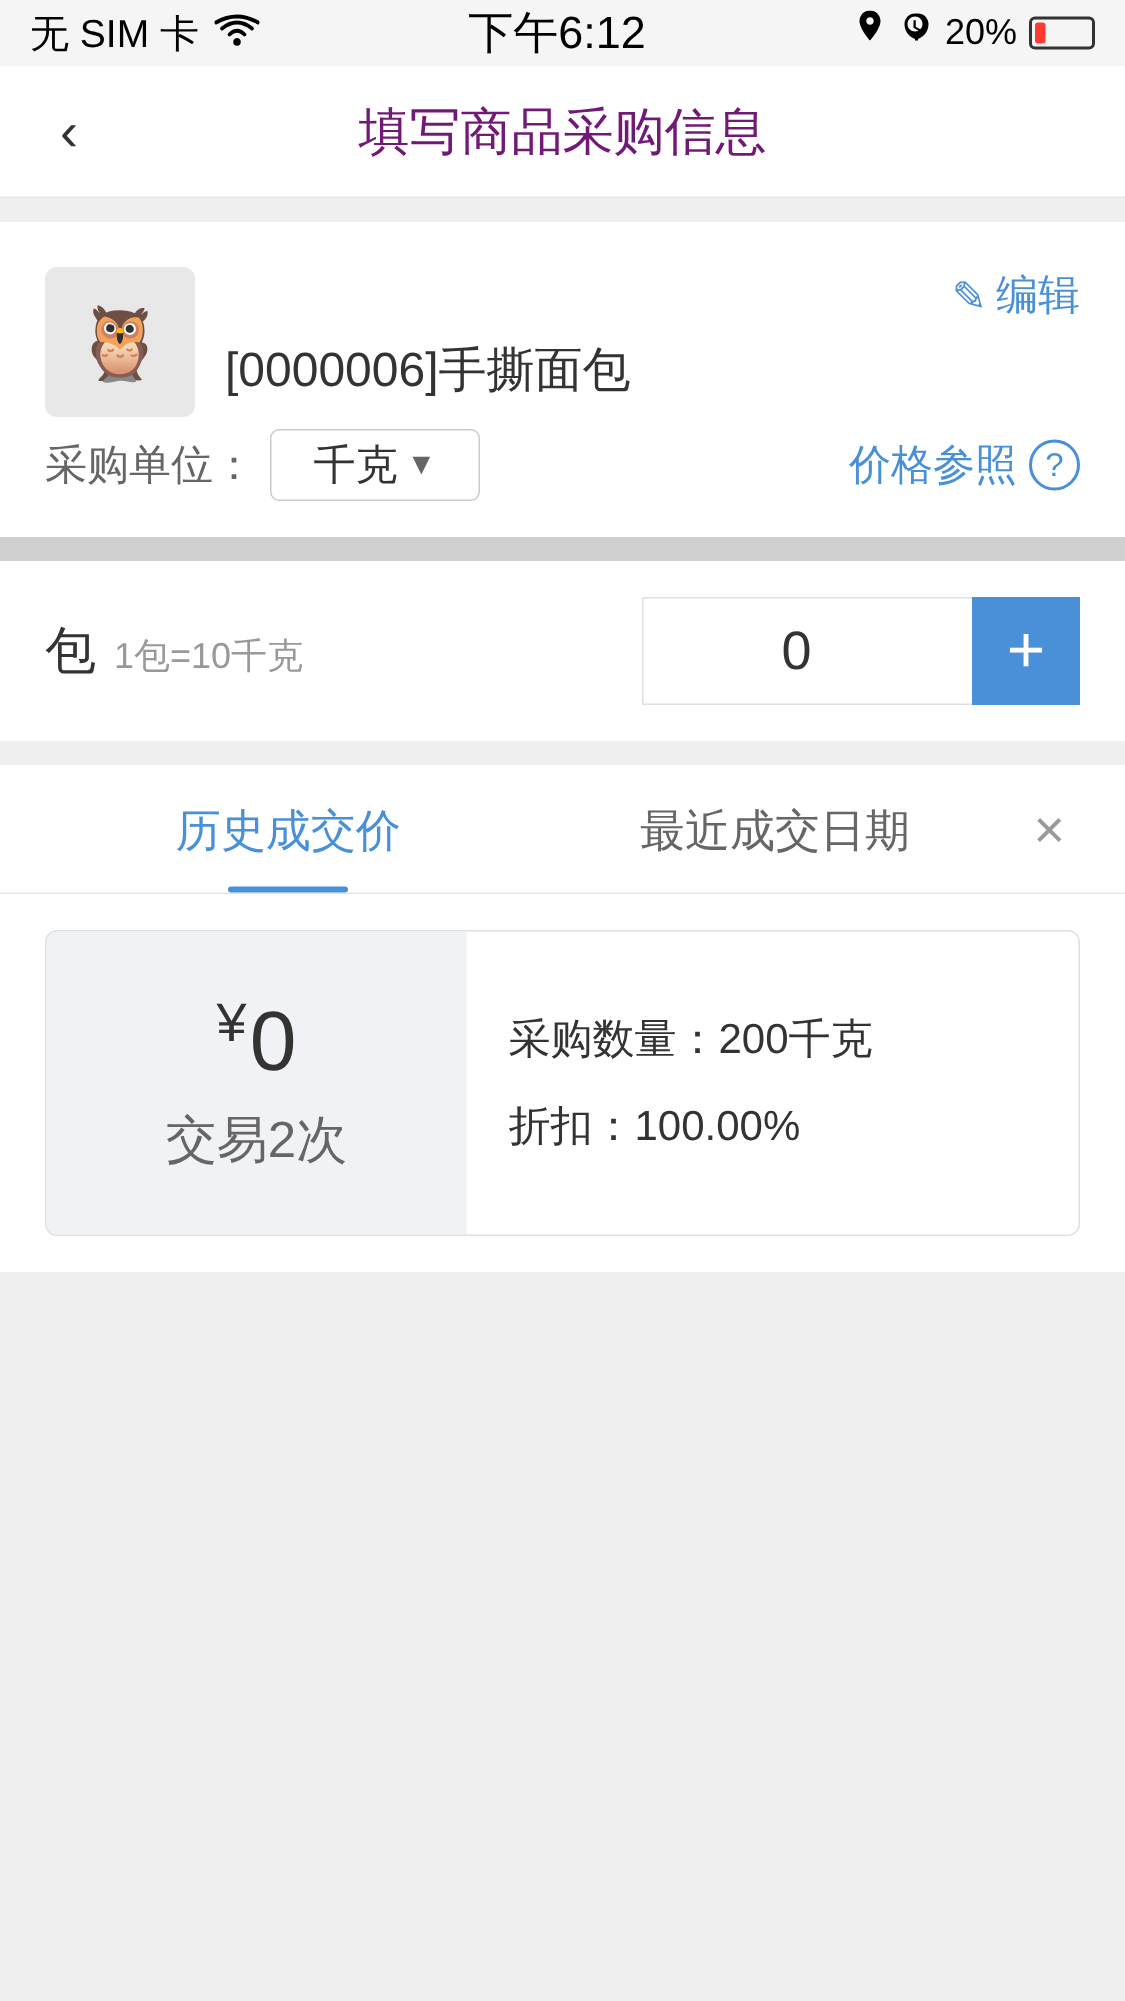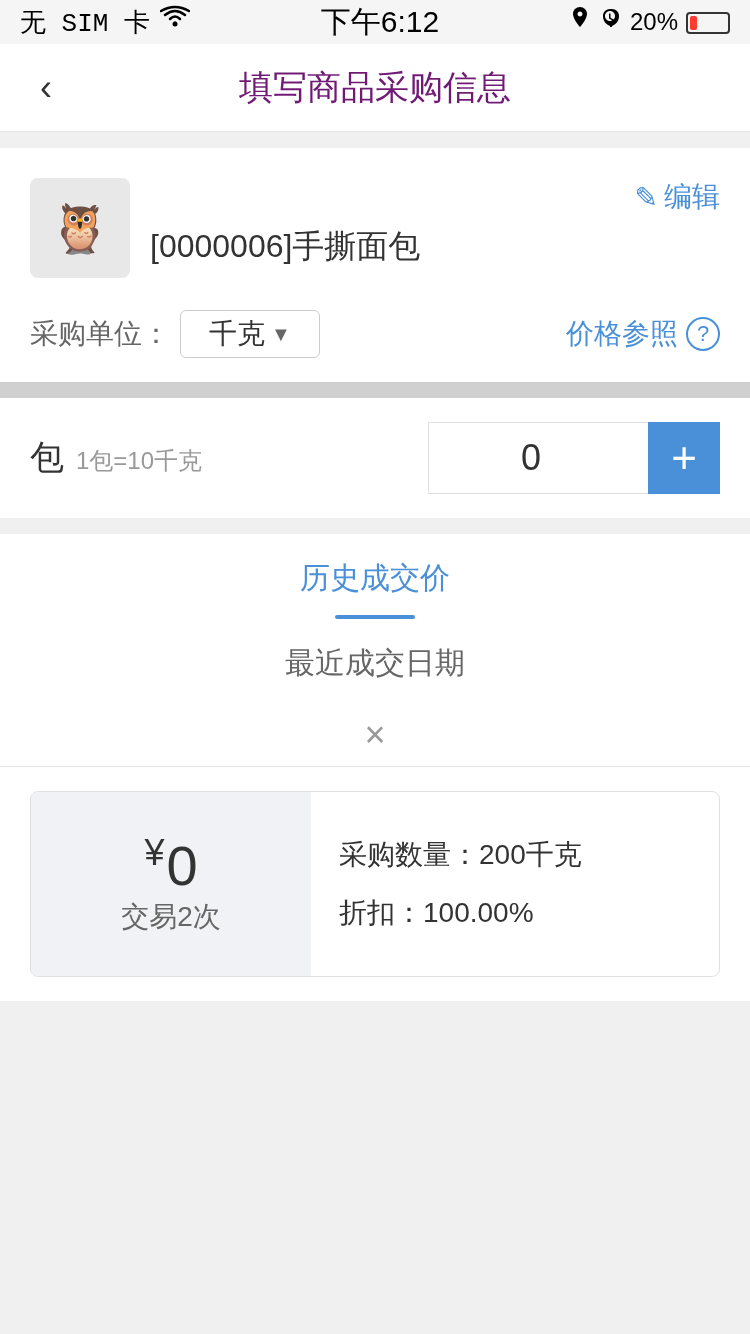--- a/index.html
+++ b/index.html
@@ -19,24 +19,23 @@
       background: #f5f5f5;
       display: flex;
       align-items: center;
       justify-content: space-between;
       padding: 0 20px;
       font-size: 26px;
       color: #000;
     }
     .status-left {
       display: flex;
-      align-items: flex-start;
+      align-items: center;
       gap: 10px;
       font-size: 26px;
-      font-family: Liberation Mono, monospace;
     }
     .status-center {
       font-size: 30px;
       font-weight: 500;
       position: absolute;
       left: 50%;
       transform: translateX(-50%);
       top: 8px;
     }
     .status-right {
@@ -130,21 +129,21 @@
       gap: 6px;
       color: #4a90d9;
       font-size: 28px;
       cursor: pointer;
       white-space: nowrap;
     }
     .product-unit-row {
       display: flex;
       align-items: center;
       justify-content: space-between;
-      margin-top: 32px;
+      margin-top: 8px;
     }
     .unit-left {
       display: flex;
       align-items: center;
       gap: 10px;
       font-size: 28px;
       color: #666;
     }
     .unit-dropdown {
       display: flex;
@@ -242,23 +241,22 @@
       outline: none;
     }
 
     
     .tabs-container {
       background: #fff;
       margin-top: 16px;
       border-bottom: 1px solid #e5e5e5;
       display: flex;
       align-items: center;
-      padding: 0 14px;
+      padding: 0 30px;
       position: relative;
-      flex-direction: column;
     }
     .tab-item {
       flex: 1;
       text-align: center;
       padding: 24px 0 20px 0;
       font-size: 30px;
       color: #666;
       cursor: pointer;
       position: relative;
     }
@@ -308,22 +306,23 @@
       font-size: 56px;
       color: #333;
       font-weight: 500;
     }
     .history-price .currency {
       font-size: 36px;
       vertical-align: super;
       margin-right: 2px;
     }
     .history-trades {
-      font-size: 28px;
+      font-size: 34px;
       color: #666;
+      margin-top: 10px;
     }
     .history-right {
       flex: 1;
       padding: 30px 28px;
       display: flex;
       flex-direction: column;
       gap: 16px;
       justify-content: center;
     }
     .history-detail-row {

